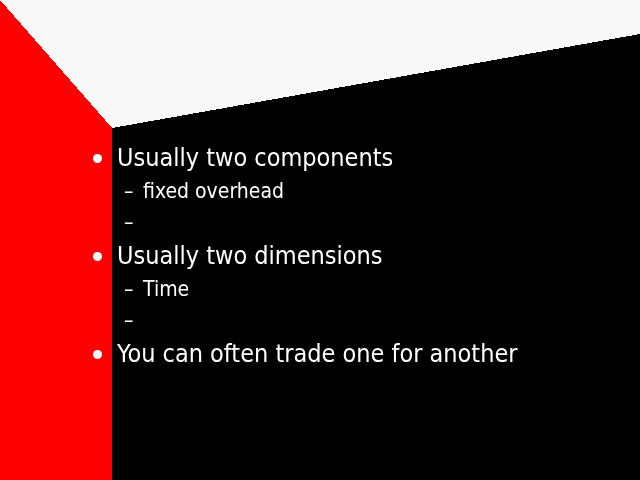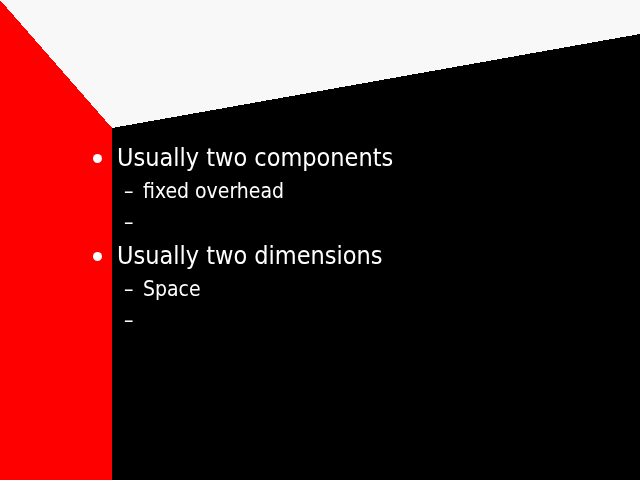--- a/index.html
+++ b/index.html
@@ -141,22 +141,26 @@
       <span class="marker">–</span>
     </div>
 
     <div class="bullet-row lvl1 gap-top">
       <span class="marker"></span>
       <span class="txt">Usually two dimensions</span>
     </div>
 
     <div class="bullet-row lvl2">
       <span class="marker">–</span>
-      <span class="txt">Space</span>
+      <span class="txt">Time</span>
     </div>
 
     <div class="bullet-row lvl2">
       <span class="marker">–</span>
     </div>
 
+    <div class="bullet-row lvl1 gap-top">
+      <span class="marker"></span>
+      <span class="txt">You can often trade one for another</span>
+    </div>
 
   </div>
 </div>
 
 </body></html>

